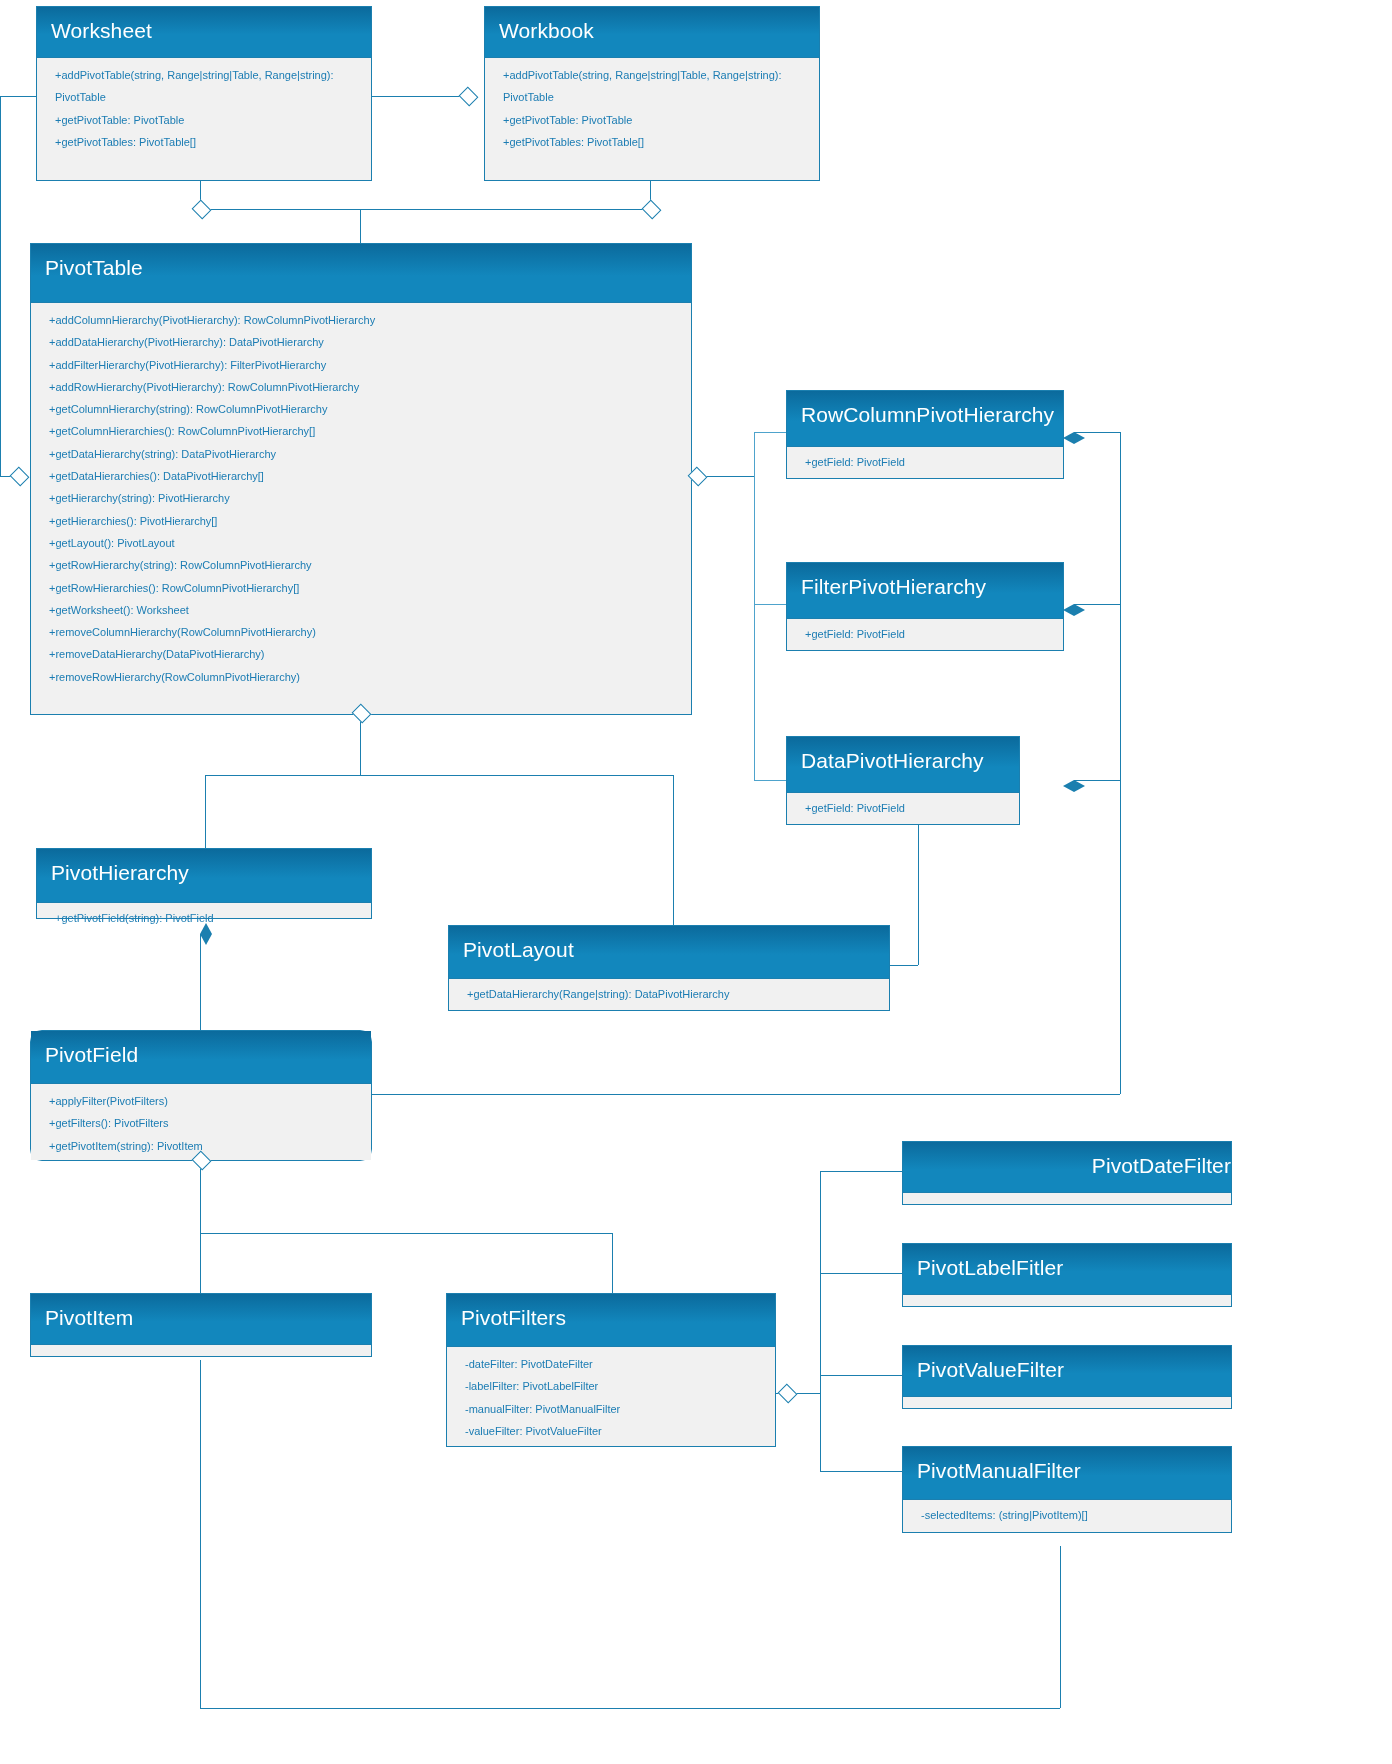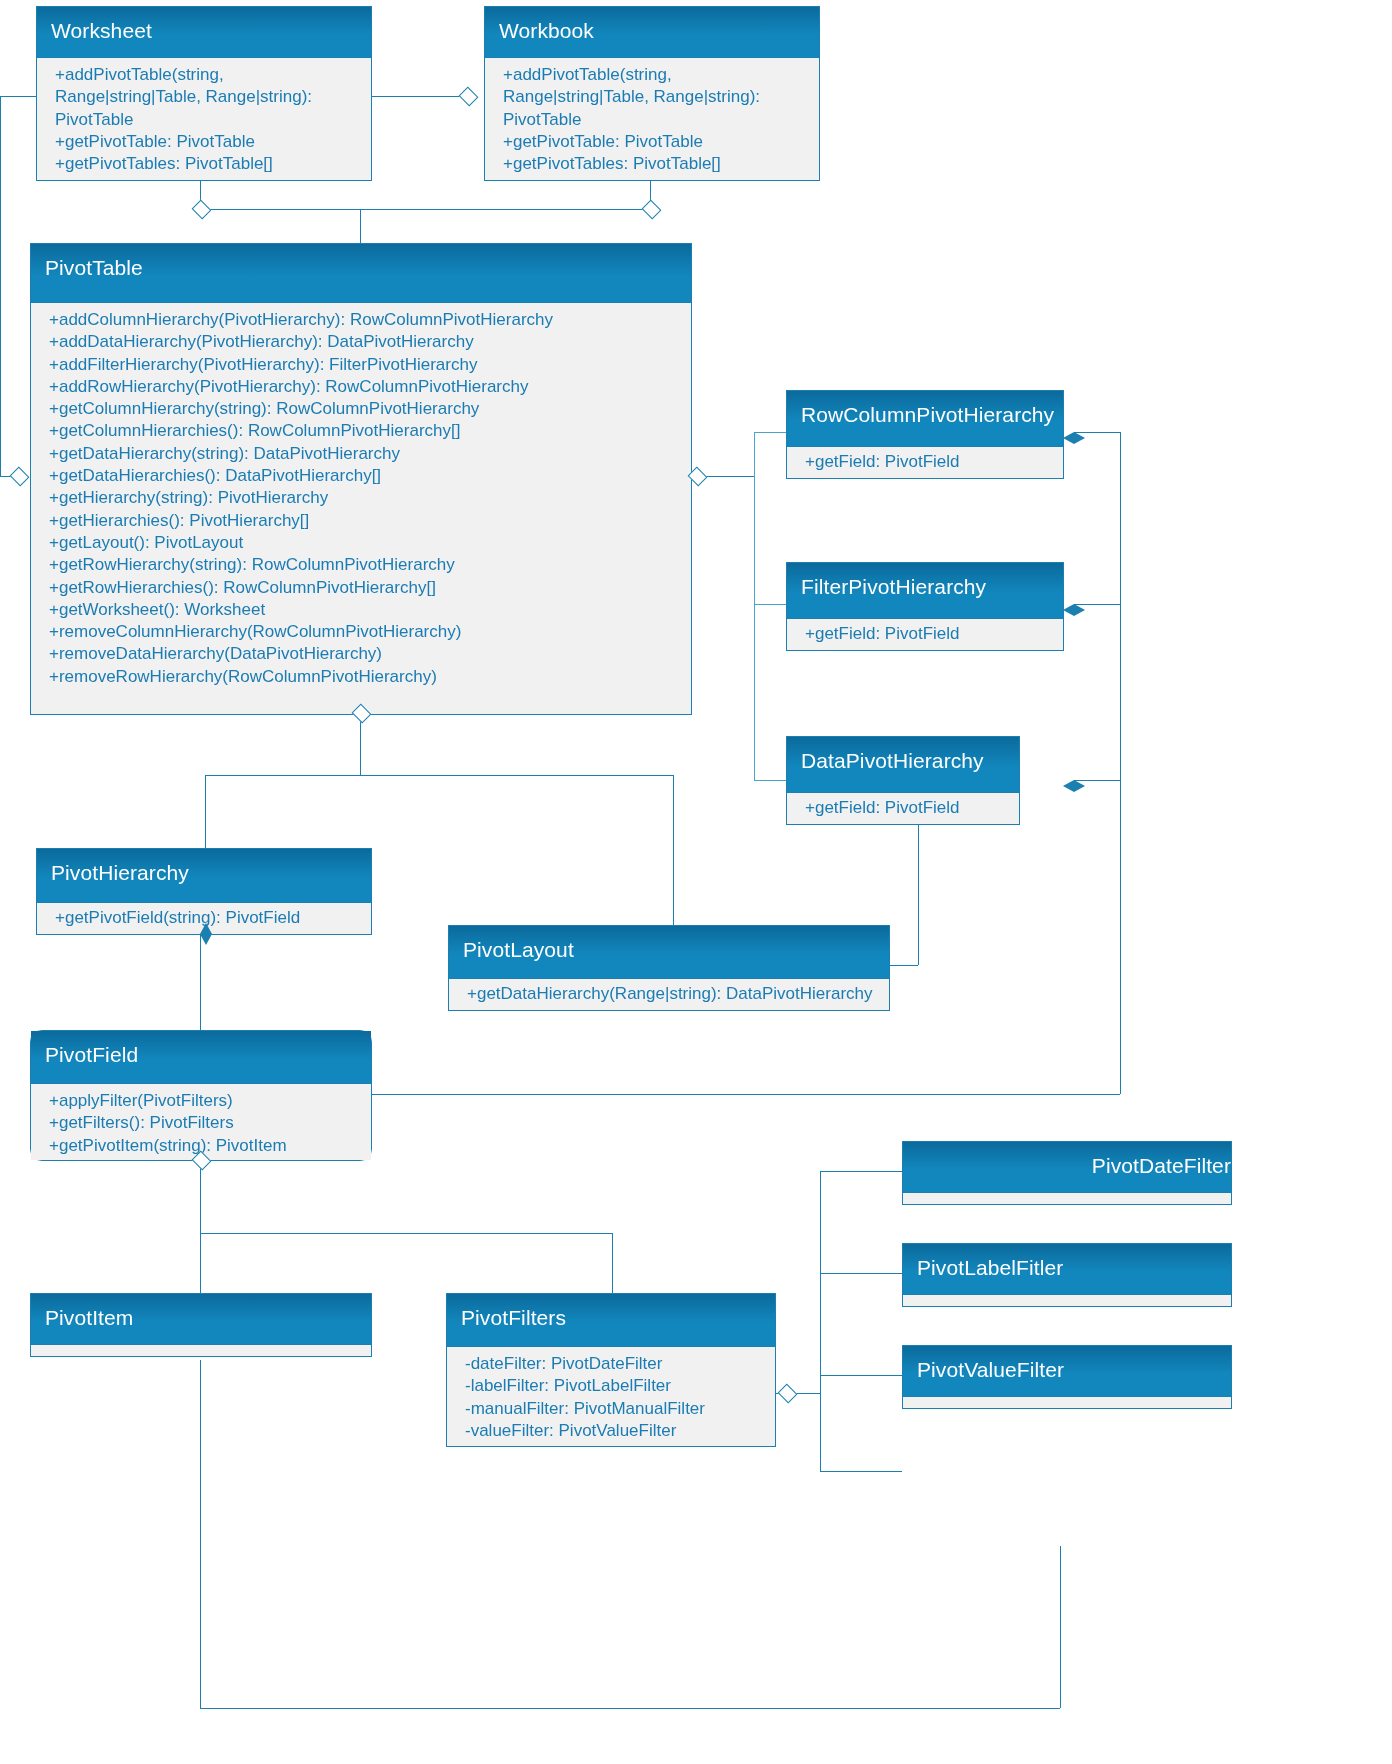--- a/index.html
+++ b/index.html
@@ -39,21 +39,21 @@
     background: #f1f1f1;
     border-top: 1px solid #1b7faf;
     padding: 6px 10px 7px 18px;
   }
   .uml-body.empty {
     padding: 0;
     height: 12px;
   }
   .uml-body .member {
     color: #1b7cb3;
-    font-size: 17px;
+    font-size: 11px;
     line-height: 22.3px;
     white-space: nowrap;
   }
   .uml-body.wrap .member {
     white-space: normal;
   }
   
   .ln {
     position: absolute;
     background: #1b7faf;
@@ -250,21 +250,21 @@
 
   <div class="uml-class" style="left:786px; top:736px; width:234px;">
     <div class="uml-header" style="height:55px;">DataPivotHierarchy</div>
     <div class="uml-body" style="height:32px; padding-top:4px;">
       <div class="member">+getField: PivotField</div>
     </div>
   </div>
 
   <div class="uml-class" style="left:36px; top:848px; width:336px;">
     <div class="uml-header" style="height:53px;">PivotHierarchy</div>
-    <div class="uml-body" style="height:32px; padding-top:4px;">
+    <div class="uml-body" style="height:16px; padding-top:4px;">
       <div class="member">+getPivotField(string): PivotField</div>
     </div>
   </div>
 
   <div class="uml-class" style="left:448px; top:925px; width:442px;">
     <div class="uml-header" style="height:52px;">PivotLayout</div>
     <div class="uml-body" style="height:32px; padding-top:4px;">
       <div class="member">+getDataHierarchy(Range|string): DataPivotHierarchy</div>
     </div>
   </div>
@@ -301,14 +301,20 @@
   <div class="uml-class" style="left:902px; top:1243px; width:330px;">
     <div class="uml-header" style="height:50px;">PivotLabelFitler</div>
     <div class="uml-body empty"></div>
   </div>
 
   <div class="uml-class" style="left:902px; top:1345px; width:330px;">
     <div class="uml-header" style="height:50px;">PivotValueFilter</div>
     <div class="uml-body empty"></div>
   </div>
 
+  <div class="uml-class" style="left:902px; top:1446px; width:330px;">
+    <div class="uml-header" style="height:52px;">PivotManualFilter</div>
+    <div class="uml-body" style="height:33px; padding-top:4px;">
+      <div class="member">-selectedItems: (string|PivotItem)[]</div>
+    </div>
+  </div>
 
 </div>
 
 </body></html>

